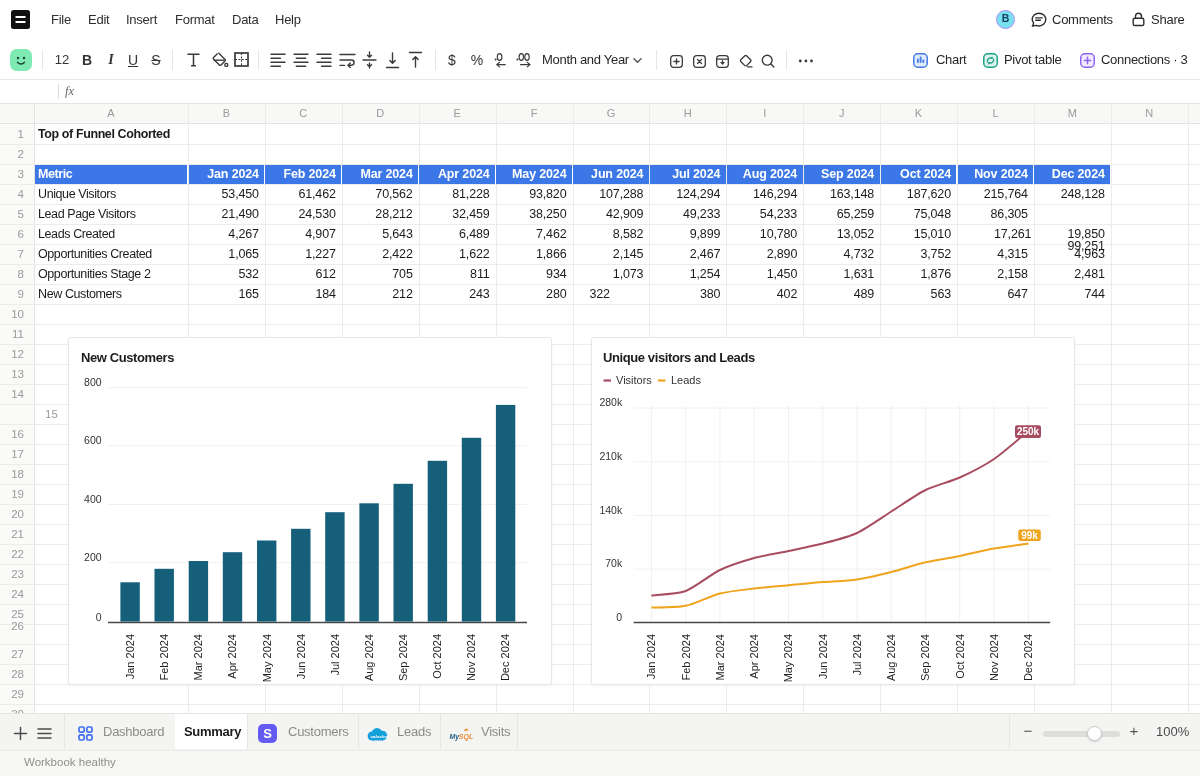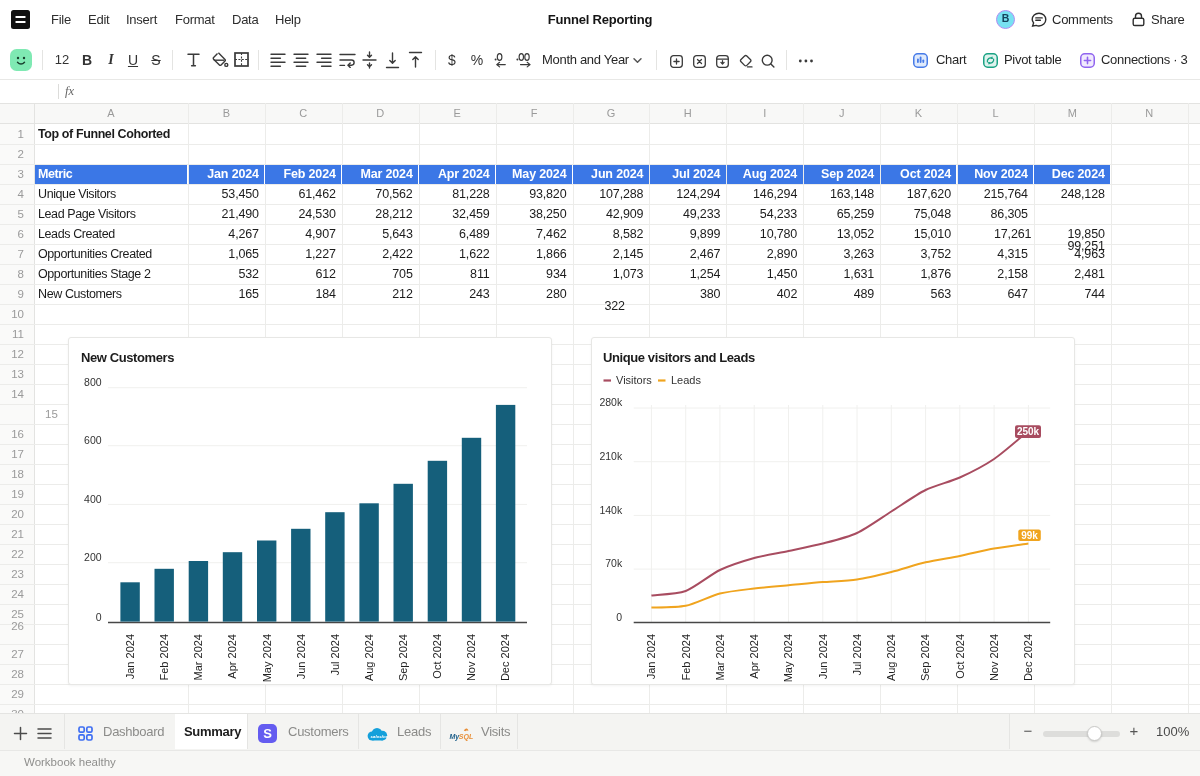--- a/index.html
+++ b/index.html
@@ -22,21 +22,20 @@
 <rect x="0" y="0" width="19" height="19" rx="2.5" fill="#111"></rect>
 <rect x="4.5" y="6" width="10" height="2" rx="0.5" fill="#fff"></rect>
 <rect x="4.5" y="11" width="10" height="2" rx="0.5" fill="#fff"></rect>
 </svg>
 <div class="mi" style="left:51px;top:0;">File</div>
 <div class="mi" style="left:88px;top:0;">Edit</div>
 <div class="mi" style="left:126px;top:0;">Insert</div>
 <div class="mi" style="left:175px;top:0;">Format</div>
 <div class="mi" style="left:232px;top:0;">Data</div>
 <div class="mi" style="left:275px;top:0;">Help</div>
-<div class="abs" style="left:0;top:0;width:1200px;height:40px;text-align:center;font-size:13px;font-weight:700;color:#151515;line-height:40px;letter-spacing:-0.2px;">Funnel Reporting</div>
 <div class="abs" style="left:996px;top:10px;width:19px;height:19px;border-radius:50%;background:#77e1f2;border:1.8px solid #b18df2;text-align:center;font-size:10.5px;font-weight:700;color:#14425c;line-height:15.5px;">B</div>
 <svg class="abs" style="left:1030px;top:11px;" width="18" height="18" viewBox="0 0 18 18" fill="none" stroke="#2e2e2e" stroke-width="1.4">
 <path d="M9 2.2c3.8 0 6.8 2.9 6.8 6.4S12.8 15 9 15c-1 0-2-.2-2.8-.6L2.6 15l1-3.1C2.8 10.9 2.2 9.6 2.2 8.6 2.2 5.1 5.2 2.2 9 2.2Z"></path>
 <path d="M5.8 6.9h6.4M5.8 9.3h4.6" stroke-linecap="round"></path>
 </svg>
 <div class="mi" style="left:1052px;top:0;color:#272727;">Comments</div>
 <svg class="abs" style="left:1130px;top:11px;" width="17" height="17" viewBox="0 0 17 17" fill="none" stroke="#2e2e2e" stroke-width="1.4">
 <rect x="3.2" y="7.2" width="10.6" height="7.3" rx="1.6"></rect>
 <path d="M5.5 7V5.2a3 3 0 0 1 6 0V7"></path>
 </svg>
@@ -331,21 +330,21 @@
 <div class="cell num" style="left:1033.9px;top:224px;width:70.89999999999986px;">19,850</div>
 <div class="cell" style="left:38px;top:244px;">Opportunities Created</div>
 <div class="cell num" style="left:188px;top:244px;width:70.89999999999998px;">1,065</div>
 <div class="cell num" style="left:264.9px;top:244px;width:70.90000000000003px;">1,227</div>
 <div class="cell num" style="left:341.8px;top:244px;width:70.89999999999998px;">2,422</div>
 <div class="cell num" style="left:418.7px;top:244px;width:70.90000000000003px;">1,622</div>
 <div class="cell num" style="left:495.6px;top:244px;width:70.89999999999998px;">1,866</div>
 <div class="cell num" style="left:572.5px;top:244px;width:70.89999999999998px;">2,145</div>
 <div class="cell num" style="left:649.4px;top:244px;width:70.89999999999998px;">2,467</div>
 <div class="cell num" style="left:726.3px;top:244px;width:70.90000000000009px;">2,890</div>
-<div class="cell num" style="left:803.2px;top:244px;width:70.89999999999998px;">3,263</div>
+<div class="cell num" style="left:803.2px;top:244px;width:70.89999999999998px;">4,732</div>
 <div class="cell num" style="left:880.1px;top:244px;width:70.89999999999998px;">3,752</div>
 <div class="cell num" style="left:957.0px;top:244px;width:70.90000000000009px;">4,315</div>
 <div class="cell num" style="left:1033.9px;top:244px;width:70.89999999999986px;">4,963</div>
 <div class="cell" style="left:38px;top:264px;">Opportunities Stage 2</div>
 <div class="cell num" style="left:188px;top:264px;width:70.89999999999998px;">532</div>
 <div class="cell num" style="left:264.9px;top:264px;width:70.90000000000003px;">612</div>
 <div class="cell num" style="left:341.8px;top:264px;width:70.89999999999998px;">705</div>
 <div class="cell num" style="left:418.7px;top:264px;width:70.90000000000003px;">811</div>
 <div class="cell num" style="left:495.6px;top:264px;width:70.89999999999998px;">934</div>
 <div class="cell num" style="left:572.5px;top:264px;width:70.89999999999998px;">1,073</div>
@@ -354,21 +353,21 @@
 <div class="cell num" style="left:803.2px;top:264px;width:70.89999999999998px;">1,631</div>
 <div class="cell num" style="left:880.1px;top:264px;width:70.89999999999998px;">1,876</div>
 <div class="cell num" style="left:957.0px;top:264px;width:70.90000000000009px;">2,158</div>
 <div class="cell num" style="left:1033.9px;top:264px;width:70.89999999999986px;">2,481</div>
 <div class="cell" style="left:38px;top:284px;">New Customers</div>
 <div class="cell num" style="left:188px;top:284px;width:70.89999999999998px;">165</div>
 <div class="cell num" style="left:264.9px;top:284px;width:70.90000000000003px;">184</div>
 <div class="cell num" style="left:341.8px;top:284px;width:70.89999999999998px;">212</div>
 <div class="cell num" style="left:418.7px;top:284px;width:70.90000000000003px;">243</div>
 <div class="cell num" style="left:495.6px;top:284px;width:70.89999999999998px;">280</div>
-<div class="cell num" style="left:554px;top:284px;width:70.89999999999998px;margin-top:12px;">322</div>
+<div class="cell num" style="left:539px;top:284px;width:70.89999999999998px;">322</div>
 <div class="cell num" style="left:649.4px;top:284px;width:70.89999999999998px;">380</div>
 <div class="cell num" style="left:726.3px;top:284px;width:70.90000000000009px;">402</div>
 <div class="cell num" style="left:803.2px;top:284px;width:70.89999999999998px;">489</div>
 <div class="cell num" style="left:880.1px;top:284px;width:70.89999999999998px;">563</div>
 <div class="cell num" style="left:957.0px;top:284px;width:70.90000000000009px;">647</div>
 <div class="cell num" style="left:1033.9px;top:284px;width:70.89999999999986px;">744</div>
 <div style="position:absolute;background:#fff;border:1px solid #e7e7e5;border-radius:3px;box-shadow:0 1px 3px rgba(0,0,0,0.05);left:68px;top:337px;width:484px;height:348px;"></div>
 <svg class="abs" style="left:68px;top:337px;" width="484" height="348" viewBox="0 0 484 348">
       <text x="13" y="24.5" font-size="13" font-weight="700" fill="#1c1c1c" font-family="Liberation Sans" letter-spacing="-0.4">New Customers</text>
       <line x1="40" y1="50.7" x2="459" y2="50.7" stroke="#f0f0ee" stroke-width="1"></line>

